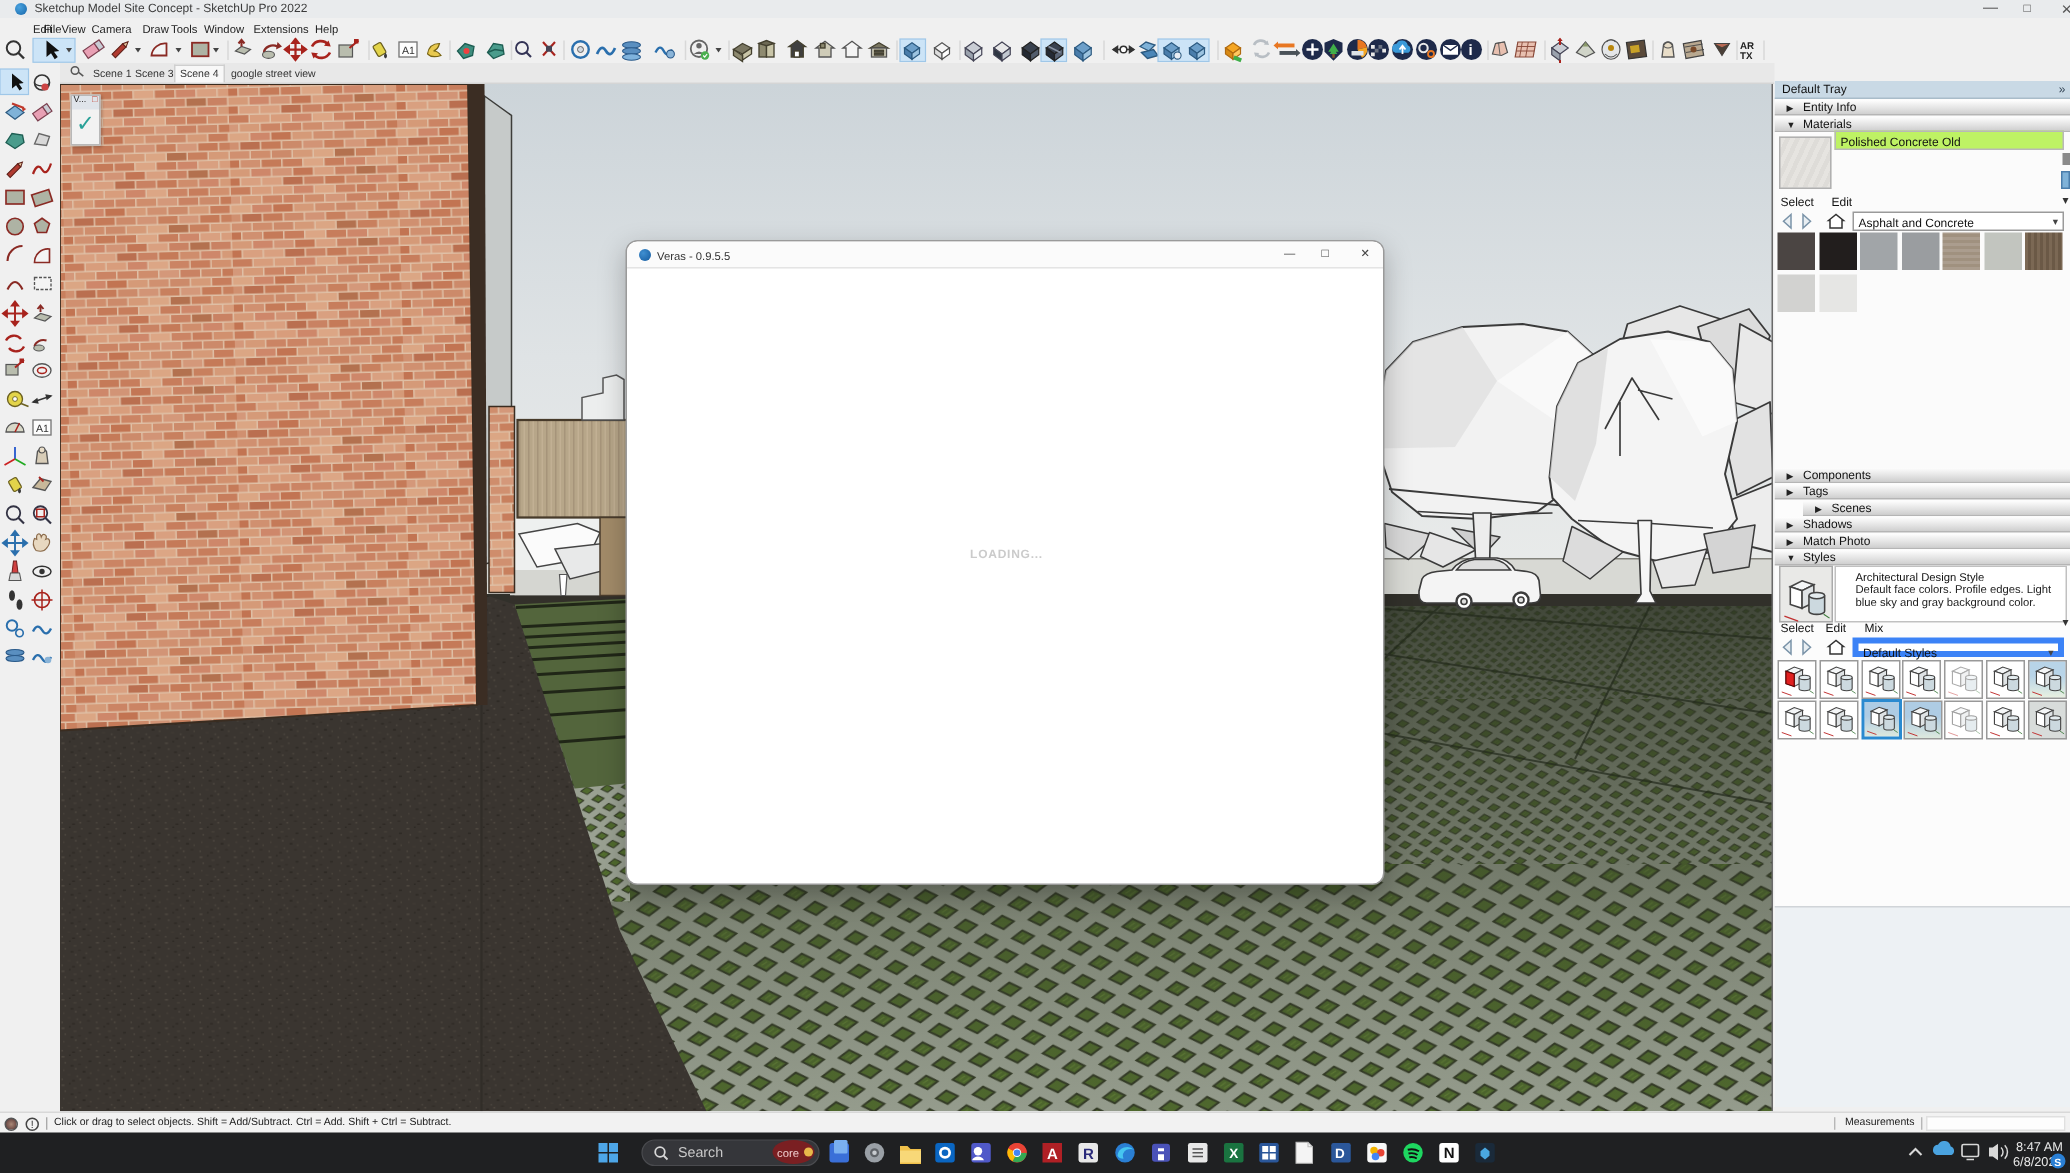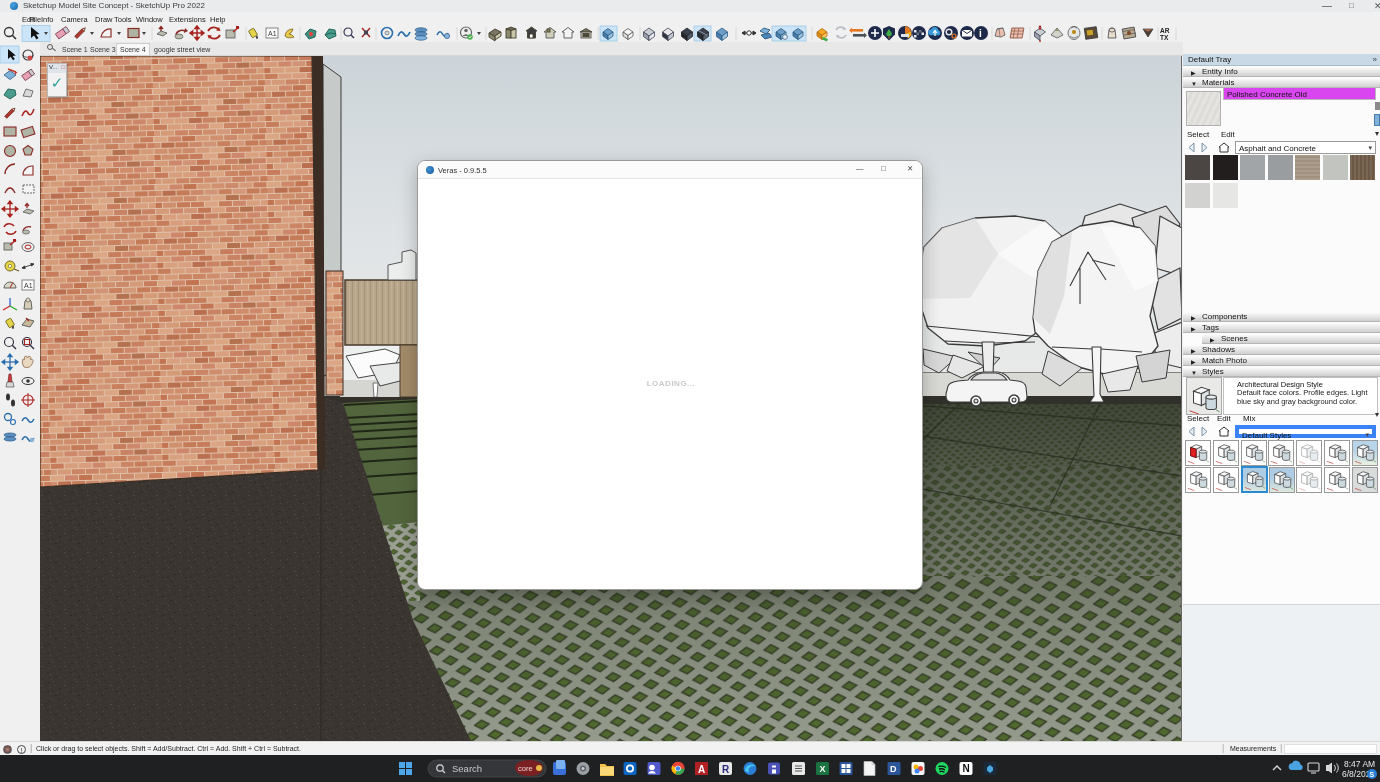--- a/index.html
+++ b/index.html
@@ -26,21 +26,21 @@
   <span style="position:absolute;left:10px;top:2px;width:8px;height:8px;border-radius:50%;background:radial-gradient(circle at 35% 35%, #4aa3e0, #1565a8);"></span>
   <span style="position:absolute;left:23px;top:1px;">Sketchup Model Site Concept - SketchUp Pro 2022</span>
   <span style="position:absolute;left:1322px;top:0px;color:#555;font-size:10px;">—</span>
   <span style="position:absolute;left:1349px;top:1px;color:#555;font-size:8px;">□</span>
   <span style="position:absolute;left:1374px;top:1px;color:#555;font-size:9px;">✕</span>
 </div>
 
 <div class="abs" id="menubar">
   <span style="position:absolute;left:6px;margin-left:23px;">File</span>
     <span style="position:absolute;left:22px;">Edit</span>
-    <span style="position:absolute;left:41px;">Info</span>
+    <span style="position:absolute;left:41px;">View</span>
     <span style="position:absolute;left:61px;">Camera</span>
     <span style="position:absolute;left:95px;">Draw</span>
     <span style="position:absolute;left:114px;">Tools</span>
     <span style="position:absolute;left:136px;">Window</span>
     <span style="position:absolute;left:169px;">Extensions</span>
     <span style="position:absolute;left:210px;">Help</span>
 </div>
 
 <div class="abs" id="toolbar">
 <svg width="1380" height="17" viewBox="0 0 1380 17" xmlns="http://www.w3.org/2000/svg" font-family="Liberation Sans, sans-serif">
@@ -774,21 +774,21 @@
   </svg>
 <div class="abs" id="tray">
   <div class="abs" style="left:0;top:0;width:197px;height:12px;background:#c9d9e5;border-bottom:1px solid #a9bcc9;color:#111;font-size:8px;">
       <span style="position:absolute;left:5px;top:1px;">Default Tray</span>
       <span style="position:absolute;right:3px;top:1px;color:#345;">»</span>
     </div>
   <div class="abs hdr" style="left:0;top:13px;width:197px;"><span class="arr">▶</span>Entity Info</div>
   <div class="abs hdr" style="left:0;top:24px;width:197px;"><span class="arr">▼</span>Materials</div>
   <div class="abs" style="left:0;top:35px;width:197px;height:223px;background:#fbfbfb;"></div>
   <div class="abs" style="left:3px;top:37px;width:35px;height:35px;background:repeating-linear-gradient(115deg,#e6e4e0 0 3px,#dedcd8 3px 6px),#e2e1de;border:1px solid #b0b0b0;"></div>
-  <div class="abs" style="left:40px;top:33px;width:153px;height:13px;background:#d946ef;border:1px solid #b8b8b8;font-size:8px;color:#111;padding:2px 0 0 3px;">Polished Concrete Old</div>
+  <div class="abs" style="left:40px;top:33px;width:153px;height:13px;background:#bef264;border:1px solid #b8b8b8;font-size:8px;color:#111;padding:2px 0 0 3px;">Polished Concrete Old</div>
   <div class="abs" style="left:192px;top:48px;width:5px;height:8px;background:#8a8a8a;"></div>
   <div class="abs" style="left:191px;top:60px;width:6px;height:12px;background:#7fb2d8;border:1px solid #4a7dab;"></div>
   <div class="abs" style="left:4px;top:76px;font-size:8px;color:#111;">Select</div>
   <div class="abs" style="left:38px;top:76px;font-size:8px;color:#111;">Edit</div>
   <div class="abs" style="left:192px;top:75px;font-size:8px;color:#333;">▾</div>
   <svg class="abs" style="left:3px;top:87px;" width="46" height="13" viewBox="0 0 46 13">
     <path d="M8 2 L3 6.5 L8 11 Z" fill="#e8eef2" stroke="#7a93a8" stroke-width="1"></path>
     <path d="M16 2 L21 6.5 L16 11 Z" fill="#e8eef2" stroke="#7a93a8" stroke-width="1"></path>
     <path d="M33 6 L38 2 L43 6 L42 6 L42 11 L34 11 L34 6 Z" fill="#fff" stroke="#333" stroke-width="1"></path>
   </svg>
@@ -885,21 +885,21 @@
 </div>
 
 <div class="abs" style="left:417px;top:160px;width:506px;height:430px;background:#fff;border:1px solid #9a9a9a;border-radius:8px;box-shadow:0 6px 18px rgba(0,0,0,.25);overflow:hidden;">
   <div style="height:18px;background:#fbfbfb;border-bottom:1px solid #e4e4e4;position:relative;font-size:7.5px;color:#333;">
     <span style="position:absolute;left:8px;top:5px;width:8px;height:8px;border-radius:50%;background:radial-gradient(circle at 35% 35%, #3f8fd1, #155a9e);"></span>
     <span style="position:absolute;left:20px;top:5px;">Veras - 0.9.5.5</span>
     <span style="position:absolute;left:438px;top:3px;color:#444;">—</span>
     <span style="position:absolute;left:463px;top:3px;color:#444;font-size:8px;">□</span>
     <span style="position:absolute;left:489px;top:3px;color:#444;">✕</span>
   </div>
-  <div style="position:absolute;left:0;top:218px;width:506px;text-align:center;font-size:8px;font-weight:bold;color:#cbcbcb;letter-spacing:0.5px;">LOADING...</div>
+  <div style="position:absolute;left:0;top:204px;width:506px;text-align:center;font-size:8px;font-weight:bold;color:#cbcbcb;letter-spacing:0.5px;">LOADING...</div>
 </div>
 
 <div class="abs" id="statusbar">
   <span style="position:absolute;left:3px;top:2.5px;width:9px;height:9px;border:1px solid #555;border-radius:50%;background:radial-gradient(circle at 50% 50%,#a87,#533);"></span>
   <span style="position:absolute;left:17px;top:2.5px;width:9px;height:9px;border:1px solid #444;border-radius:50%;font-size:7px;text-align:center;line-height:9px;color:#333;">!</span>
   <span style="position:absolute;left:30px;top:1px;color:#999;font-size:9px;">|</span>
   <span style="position:absolute;left:36px;top:3px;">Click or drag to select objects. Shift = Add/Subtract. Ctrl = Add. Shift + Ctrl = Subtract.</span>
   <span style="position:absolute;left:1222px;top:1px;color:#aaa;font-size:9px;">|</span>
   <span style="position:absolute;left:1230px;top:3px;">Measurements</span>
   <span style="position:absolute;left:1280px;top:1px;color:#aaa;font-size:9px;">|</span>

